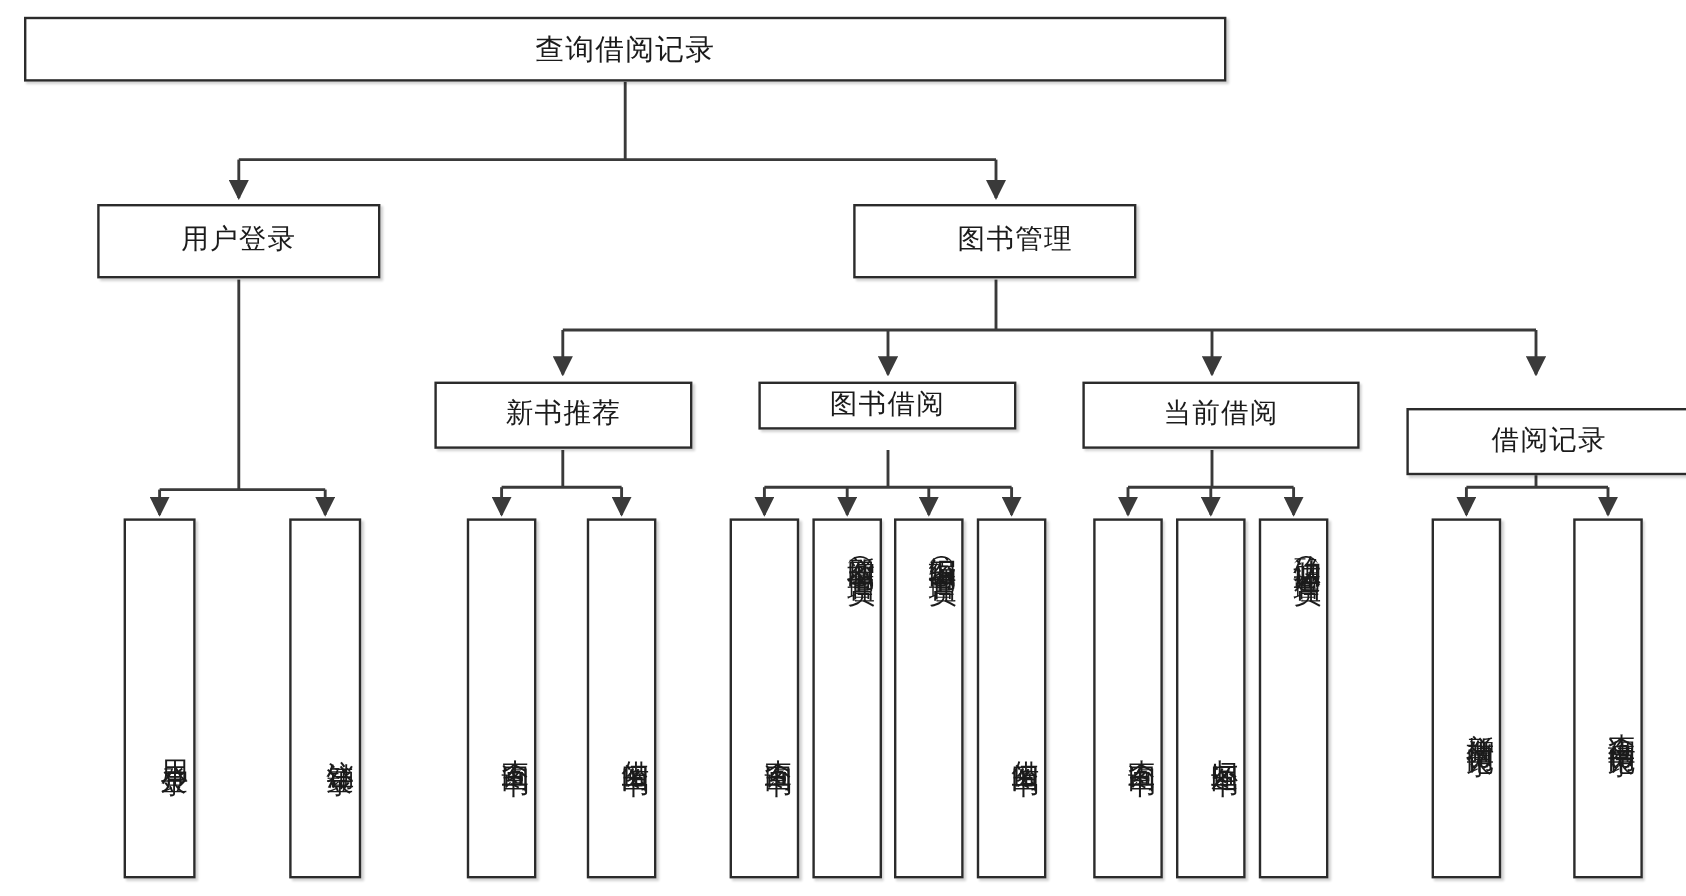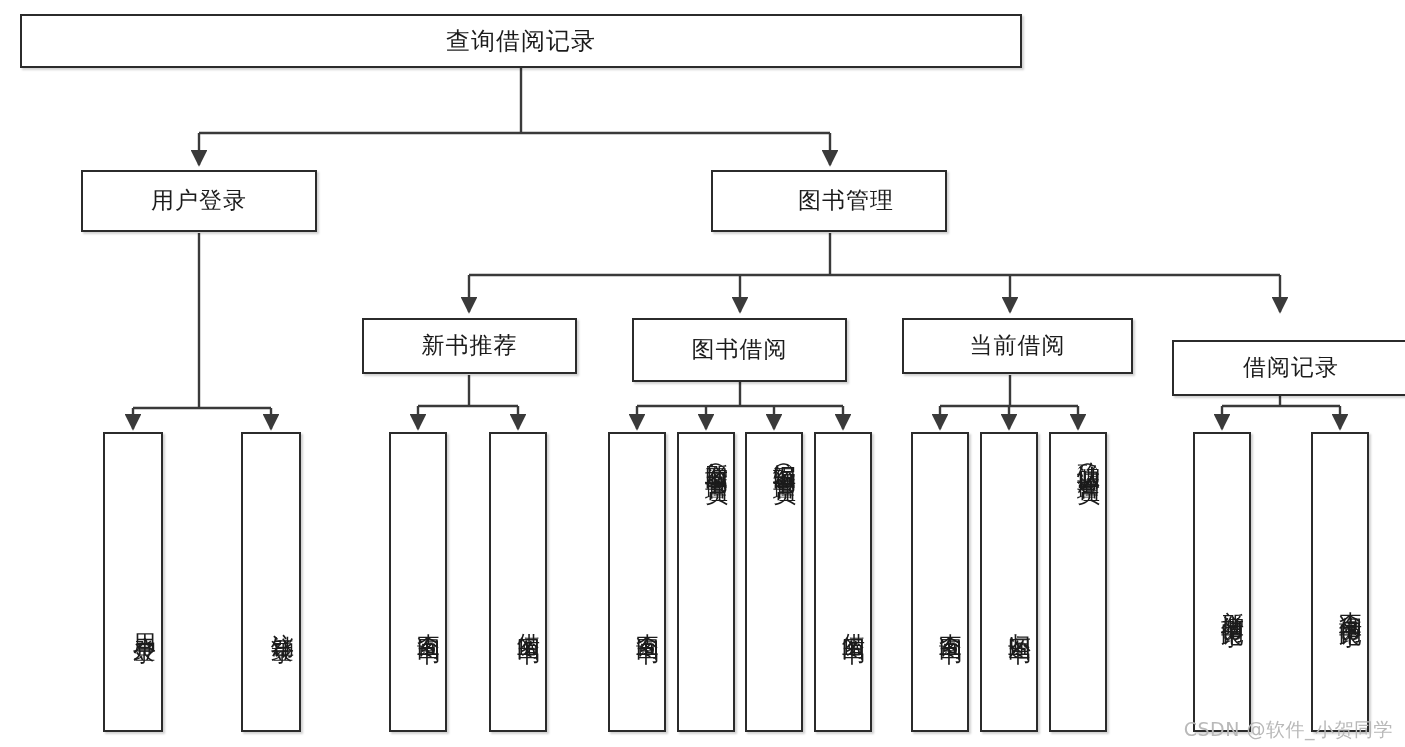--- a/index.html
+++ b/index.html
@@ -134,21 +134,21 @@
   <div class="node horiz" style="left:81px; top:170px; width:236px; height:62px;">
     <span class="node-label">用户登录</span>
   </div>
   <div class="node horiz" style="left:711px; top:170px; width:236px; height:62px;padding-left:34px;">
     <span class="node-label">图书管理</span>
   </div>
 
   <div class="node horiz" style="left:362px; top:318px; width:215px; height:56px;align-items:center;">
     <span class="node-label">新书推荐</span>
   </div>
-  <div class="node horiz" style="left:632px; top:318px; width:215px; height:64px;align-items:center;">
+  <div class="node horiz" style="left:632px; top:318px; width:215px; height:40px;align-items:center;">
     <span class="node-label">图书借阅</span>
   </div>
   <div class="node horiz" style="left:902px; top:318px; width:231px; height:56px;">
     <span class="node-label">当前借阅</span>
   </div>
   <div class="node horiz" style="left:1172px; top:318px; width:238px; height:56px;margin-top:22px;">
     <span class="node-label">借阅记录</span>
   </div>
 
   <div class="node vert" style="left:103px; top:432px; width:60px; height:300px; padding-top:78px;">
@@ -188,14 +188,13 @@
     <span class="node-label">确认归还（管理员）</span>
   </div>
 
   <div class="node vert" style="left:1193px; top:432px; width:58px; height:300px; padding-top:40px;">
     <span class="node-label">新增借阅记录</span>
   </div>
   <div class="node vert" style="left:1311px; top:432px; width:58px; height:300px; padding-top:40px;">
     <span class="node-label">查询借阅记录</span>
   </div>
 
-  <div id="watermark">CSDN @软件_小贺同学</div>
 </div>
 
 </body></html>

